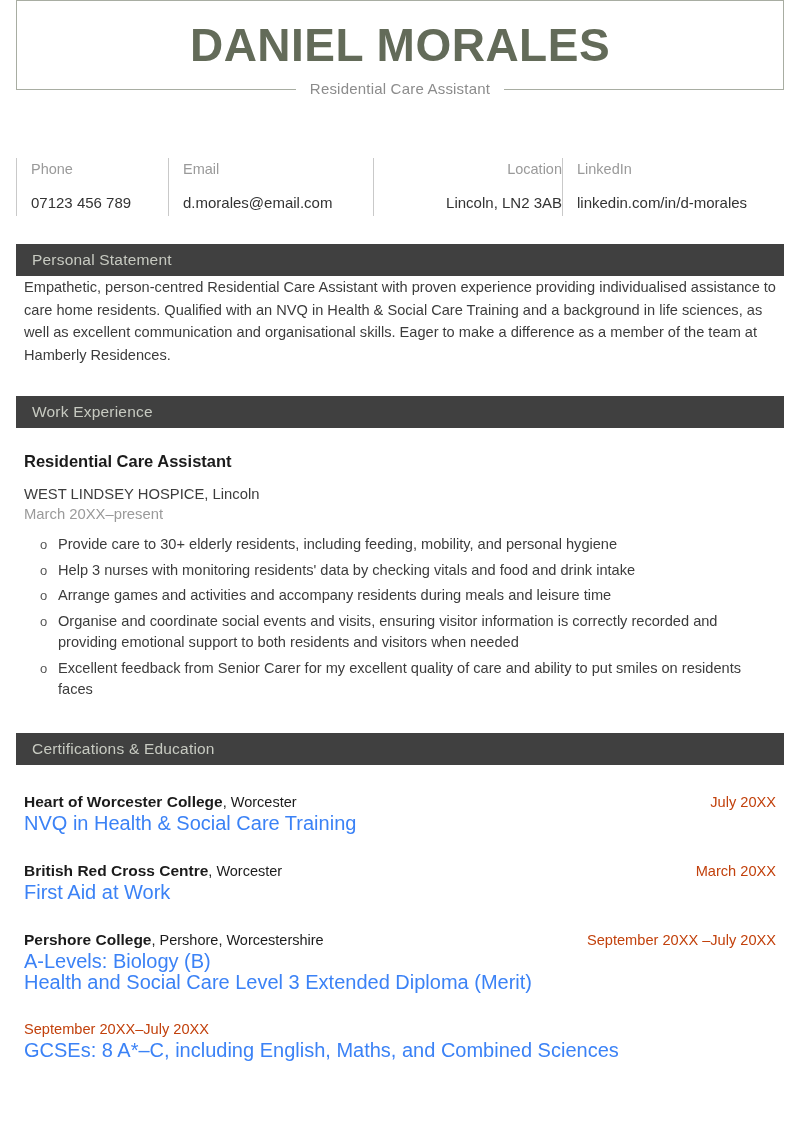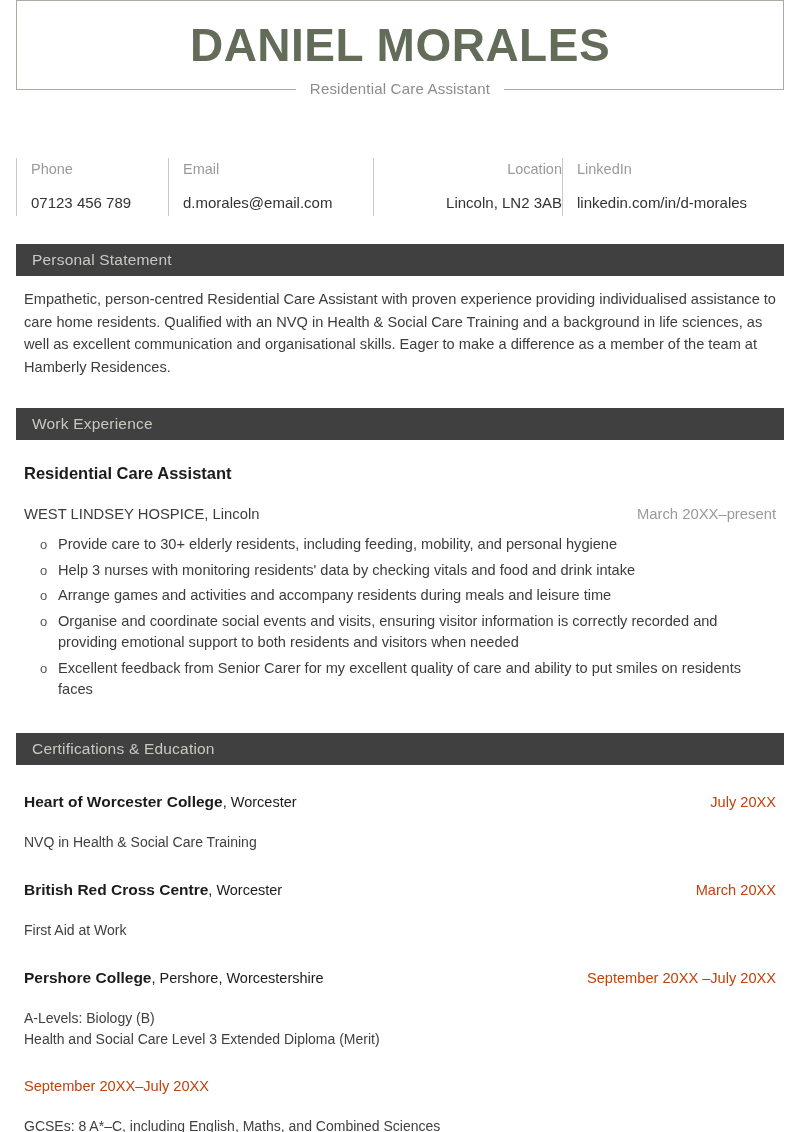--- a/index.html
+++ b/index.html
@@ -108,39 +108,40 @@
     letter-spacing: 0.2px;
     line-height: 32px;
   }
 
   
   .statement-block { margin-top: 28px; }
   .statement-text {
     font-size: 14.6px;
     line-height: 22.5px;
     color: #3c3c3c;
-    padding: 12px 8px 0 8px;
+    padding: 0 8px 0 8px;
     text-align: left;
   }
 
   
   .work-block { margin-top: 30px; }
   .job { padding: 0 8px; }
   .job-title {
     font-size: 16.5px;
     font-weight: 700;
     color: #1b1b1b;
     margin-top: 22px;
     line-height: 22px;
   }
   .job-meta {
     display: flex;
     justify-content: space-between;
     align-items: baseline;
-    margin-top: 20px;
+    margin-top: 12px;
+    flex-direction: column;
   }
   .job-employer {
     font-size: 14.8px;
     color: #3c3c3c;
     line-height: 20px;
   }
   .job-dates {
     font-size: 14.8px;
     color: #9a9a9a;
     line-height: 20px;
@@ -184,24 +185,24 @@
   }
   .edu-name .inst { font-weight: 700; }
   .edu-name .loc { font-weight: 400; font-size: 14.5px; }
   .edu-date {
     font-size: 14.6px;
     color: #c2410c;
     line-height: 21px;
     white-space: nowrap;
   }
   .edu-detail {
-    font-size: 14px;
+    font-size: 20px;
     line-height: 21px;
-    color: #404040;
-    margin-top: 19px;
+    color: #3b82f6;
+    margin-top: 0;
   }
 </style>
 </head>
 <body>
 
 <div class="page">
 
   <div class="name-box">
     <div class="name-title">DANIEL MORALES</div>
     <div class="subtitle-wrap">

